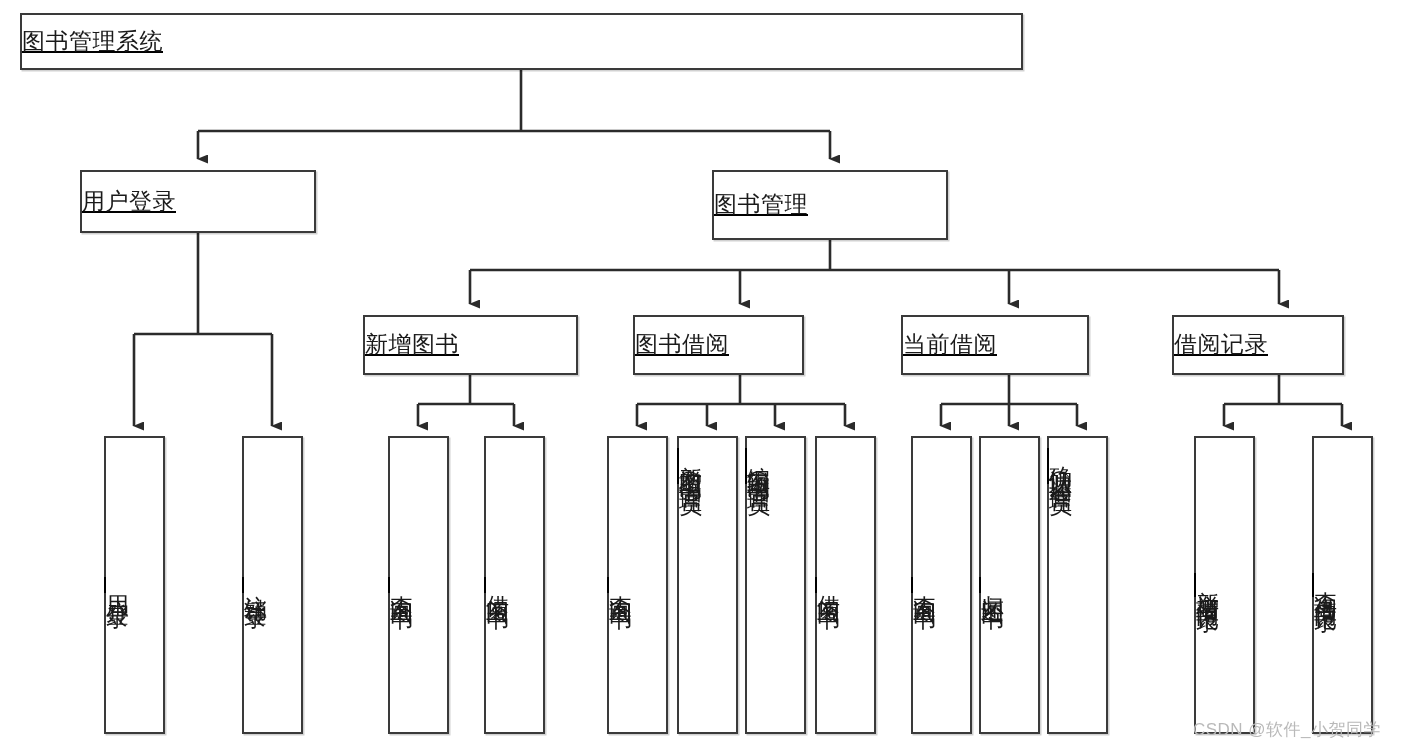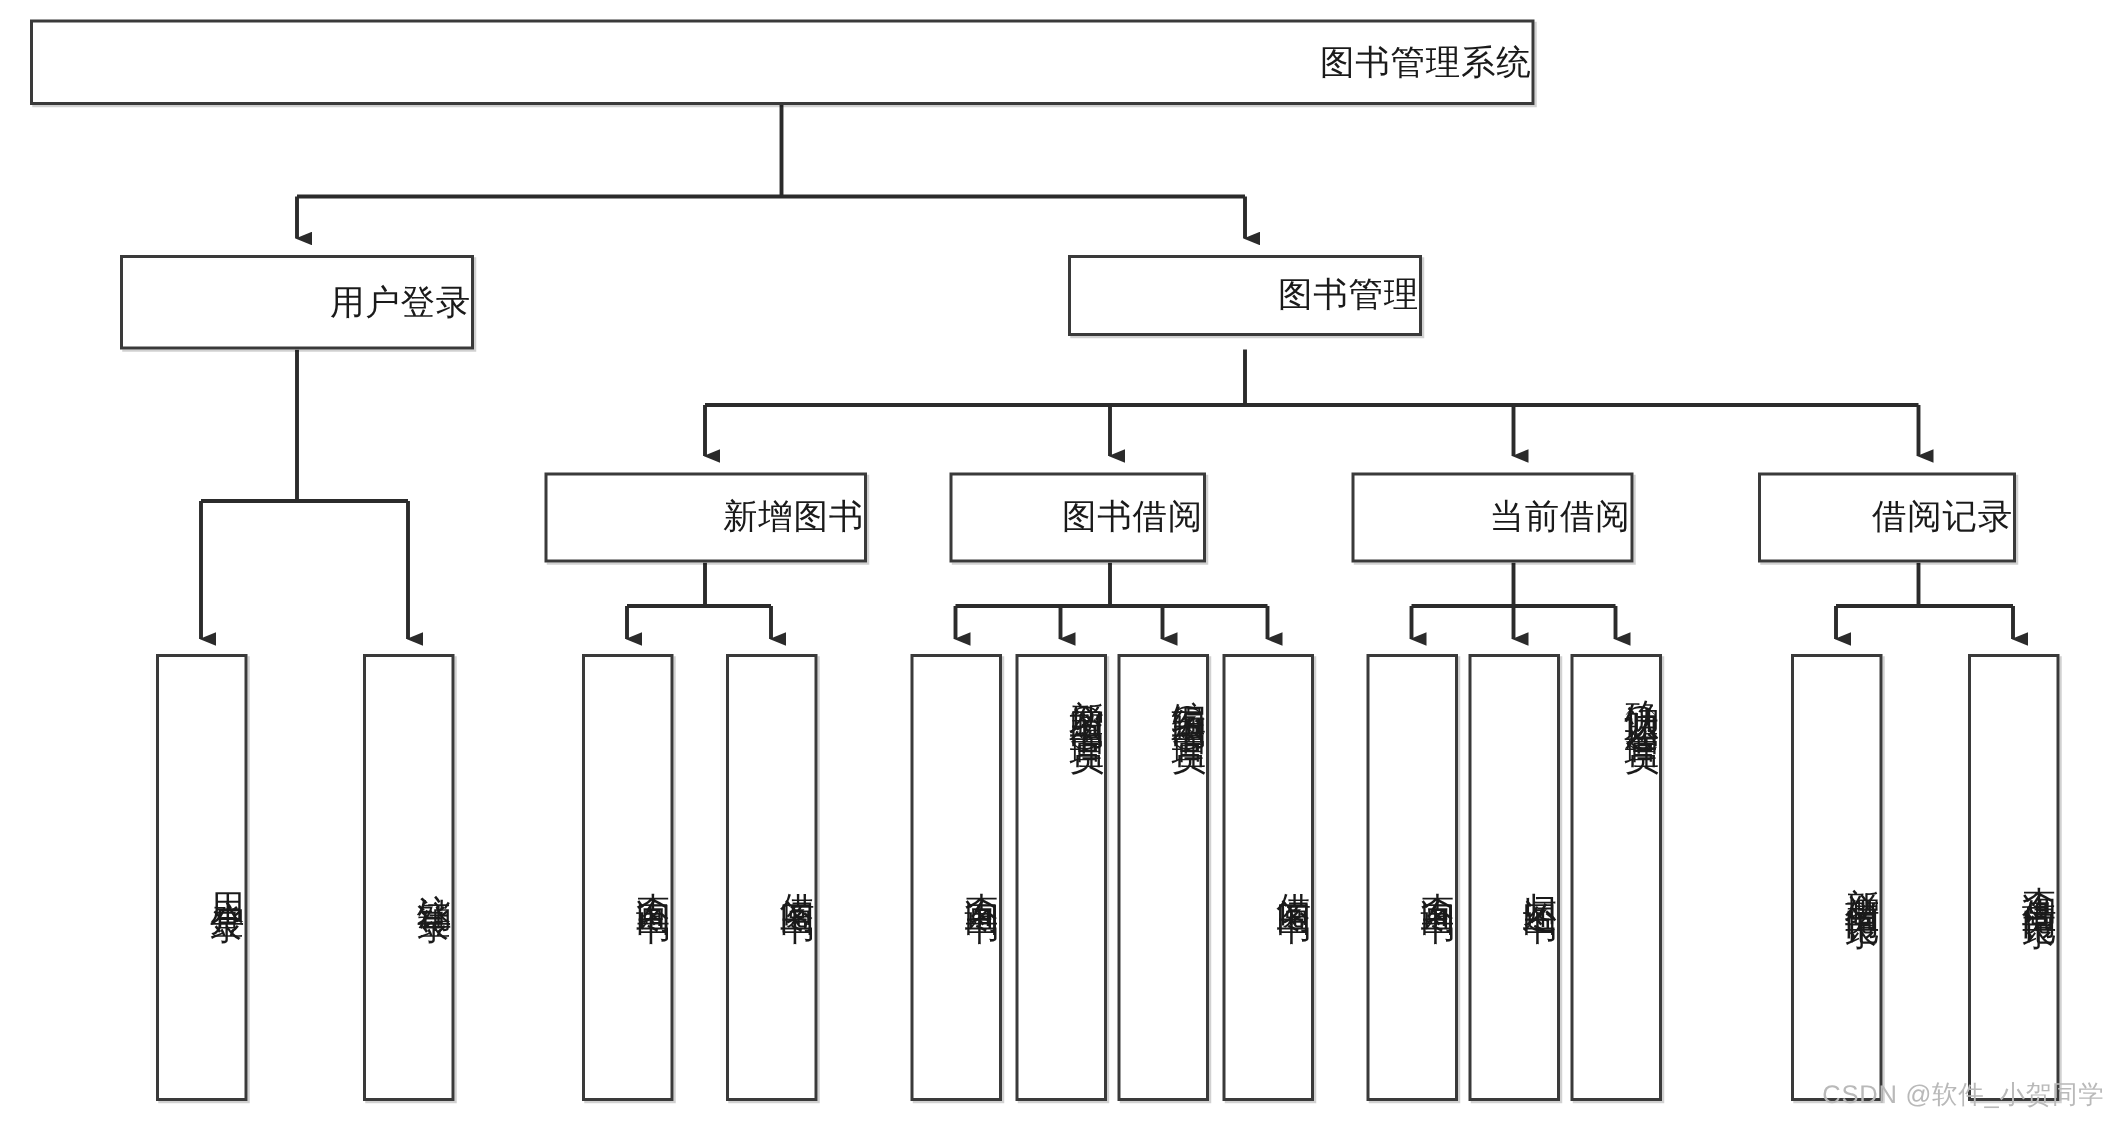--- a/index.html
+++ b/index.html
@@ -25,22 +25,23 @@
     height: 747px;
     pointer-events: none;
   }
   .node {
     position: absolute;
     box-sizing: border-box;
     background: #ffffff;
     border: 2.5px solid #3a3a3a;
     display: flex;
     align-items: center;
-    justify-content: flex-end;
+    justify-content: flex-start;
     box-shadow: 1.5px 1.5px 0 rgba(0,0,0,0.18);
+    text-decoration: underline;
   }
   .node .label {
     color: #1a1a1a;
     text-align: center;
     line-height: 1.12;
     letter-spacing: 0.5px;
   }
   .node.horiz .label {
     font-size: 23px;
     writing-mode: horizontal-tb;
@@ -55,21 +56,21 @@
     font-size: 23px;
     letter-spacing: 4px;
     line-height: 1;
   }
   .node.vert.short {
     align-items: center;
     padding-top: 0;
   }
   #watermark {
     position: absolute;
-    right: 2px;
+    right: 24px;
     bottom: 6px;
     font-size: 17px;
     color: #b9b9b9;
     letter-spacing: 0.5px;
     white-space: nowrap;
   }
 </style>
 </head>
 <body>
 
@@ -125,21 +126,21 @@
     </g>
   </svg>
 
   <div class="node horiz" style="left:20px; top:13px; width:1003px; height:57px;">
     <span class="label">图书管理系统</span>
   </div>
 
   <div class="node horiz" style="left:80px; top:170px; width:236px; height:63px;">
     <span class="label">用户登录</span>
   </div>
-  <div class="node horiz" style="left:712px; top:170px; width:236px; height:54px;">
+  <div class="node horiz" style="left:712px; top:170px; width:236px; height:70px;">
     <span class="label">图书管理</span>
   </div>
 
   <div class="node horiz" style="left:363px; top:315px; width:215px; height:60px;">
     <span class="label">新增图书</span>
   </div>
   <div class="node horiz" style="left:633px; top:315px; width:171px; height:60px;">
     <span class="label">图书借阅</span>
   </div>
   <div class="node horiz" style="left:901px; top:315px; width:188px; height:60px;">

